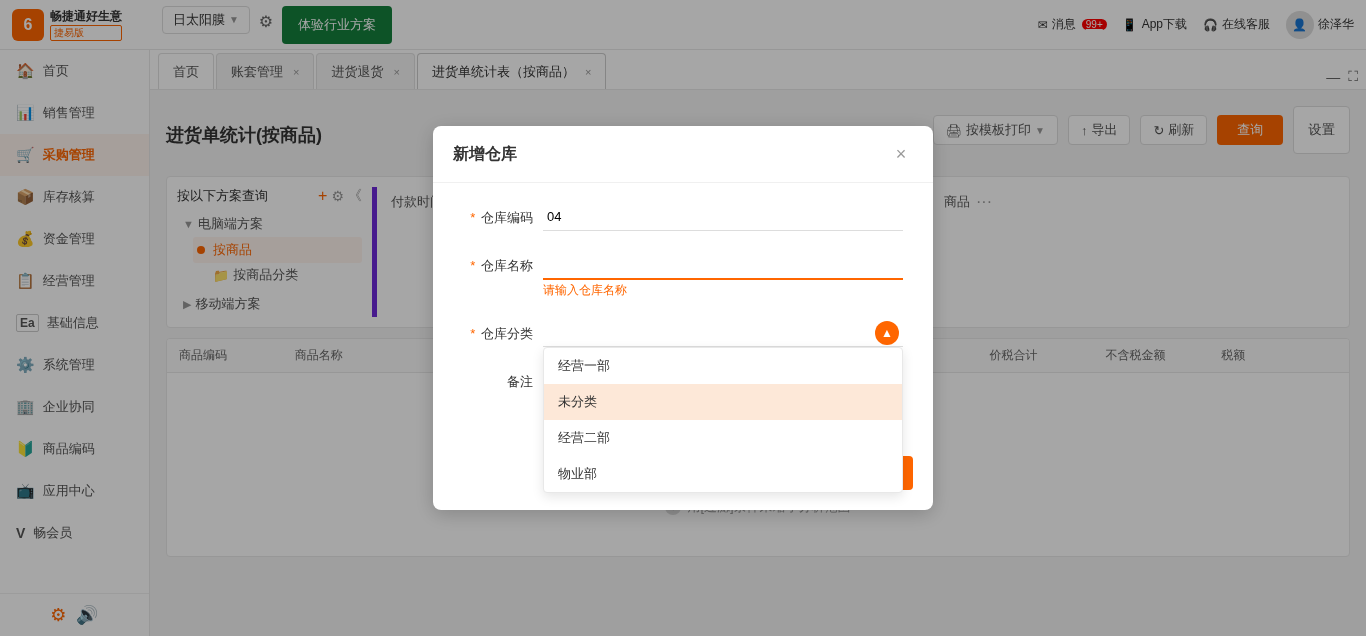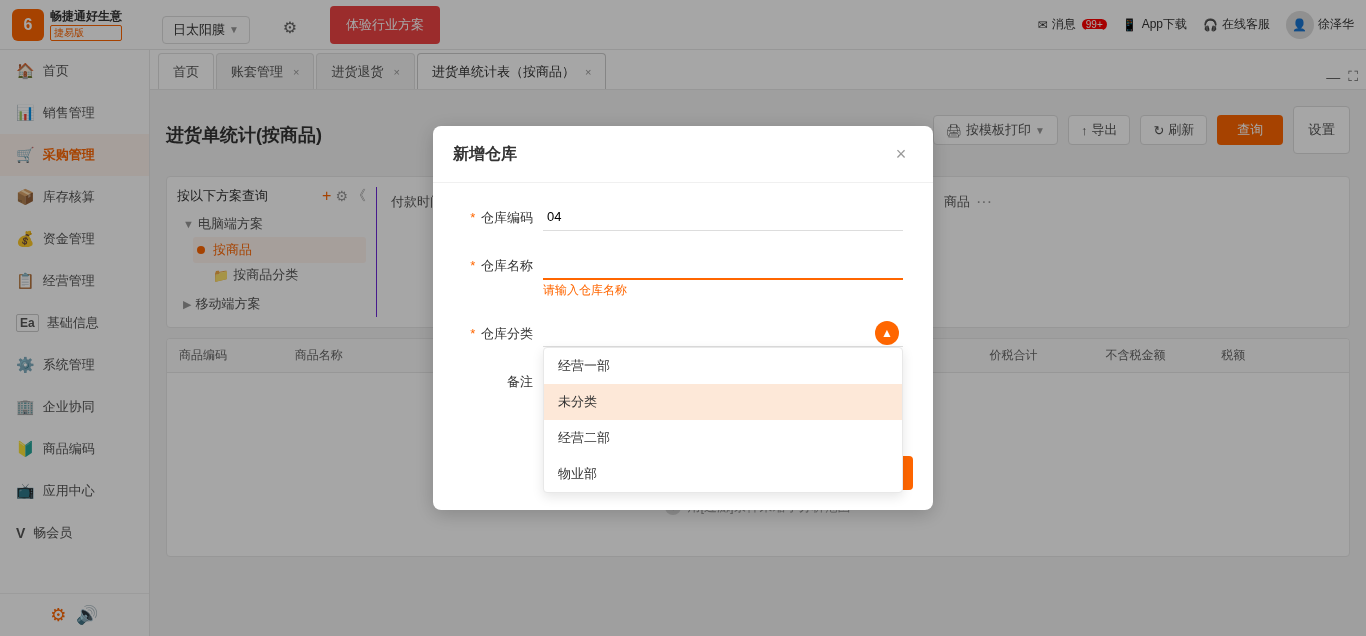--- a/index.html
+++ b/index.html
@@ -26,37 +26,37 @@
       background: #f60;
       border-radius: 6px;
       display: flex; align-items: center; justify-content: center;
       color: #fff; font-weight: bold; font-size: 16px;
     }
     .logo-badge { font-size: 10px; color: #f60; border: 1px solid #f60; border-radius: 2px; padding: 0 3px; }
 
     .header-mid {
       flex: 1;
       display: flex;
-      align-items: flex-end;
-      gap: 24px;
+      align-items: flex-start;
+      gap: 0;
     }
     .store-select {
       display: flex; align-items: center; gap: 4px;
       border: 1px solid #ddd; border-radius: 4px;
       padding: 4px 10px;
       cursor: pointer; color: #333;
     }
     .store-select .arrow { font-size: 10px; color: #999; }
     .gear-btn {
       width: 32px; height: 32px;
       border: none; background: none;
       cursor: pointer; color: #666; font-size: 16px;
     }
     .trial-btn {
-      background: #ef4444;
+      background: #15803d;
       color: #fff;
       border: none;
       border-radius: 4px;
       padding: 10px 16px;
       cursor: pointer;
       font-size: 13px;
     }
 
     .header-right {
       display: flex; align-items: center; gap: 16px;
@@ -487,21 +487,21 @@
             <span>↻</span>
             <span>刷新</span>
           </div>
           <button class="toolbar-btn-primary">查询</button>
           <button class="toolbar-btn-secondary">设置</button>
         </div>
       </div>
 
       <div style="display:flex;gap:0;background:#fff;border:1px solid #e8e8e8;border-radius:4px;padding:10px;margin-bottom:10px;">
 
-        <div style="width:200px;border-right:1px solid #6d28d9;padding-right:10px;">
+        <div style="width:200px;border-right:5px solid #6d28d9;padding-right:10px;">
           <div style="display:flex;align-items:center;justify-content:space-between;margin-bottom:6px;">
             <span style="font-size:13px;color:#333;">按以下方案查询</span>
             <div style="display:flex;gap:4px;">
               <button style="background:none;border:none;cursor:pointer;color:#f60;font-size:16px;">+</button>
               <button style="background:none;border:none;cursor:pointer;color:#999;font-size:14px;">⚙</button>
               <button style="background:none;border:none;cursor:pointer;color:#999;font-size:14px;">《</button>
             </div>
           </div>
 
           <div style="margin-bottom:4px;">

